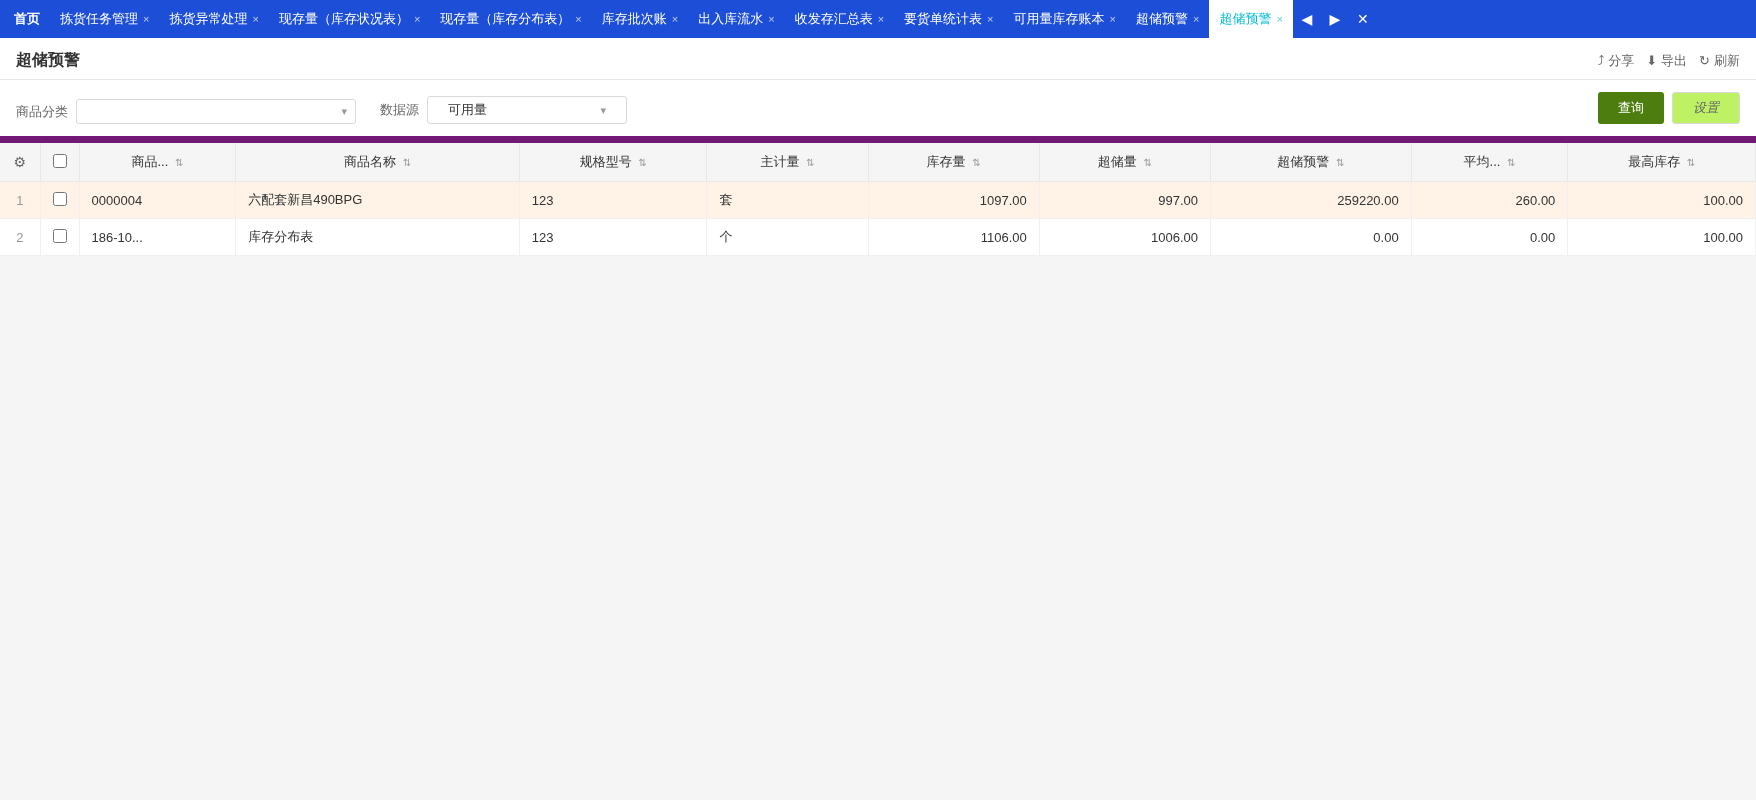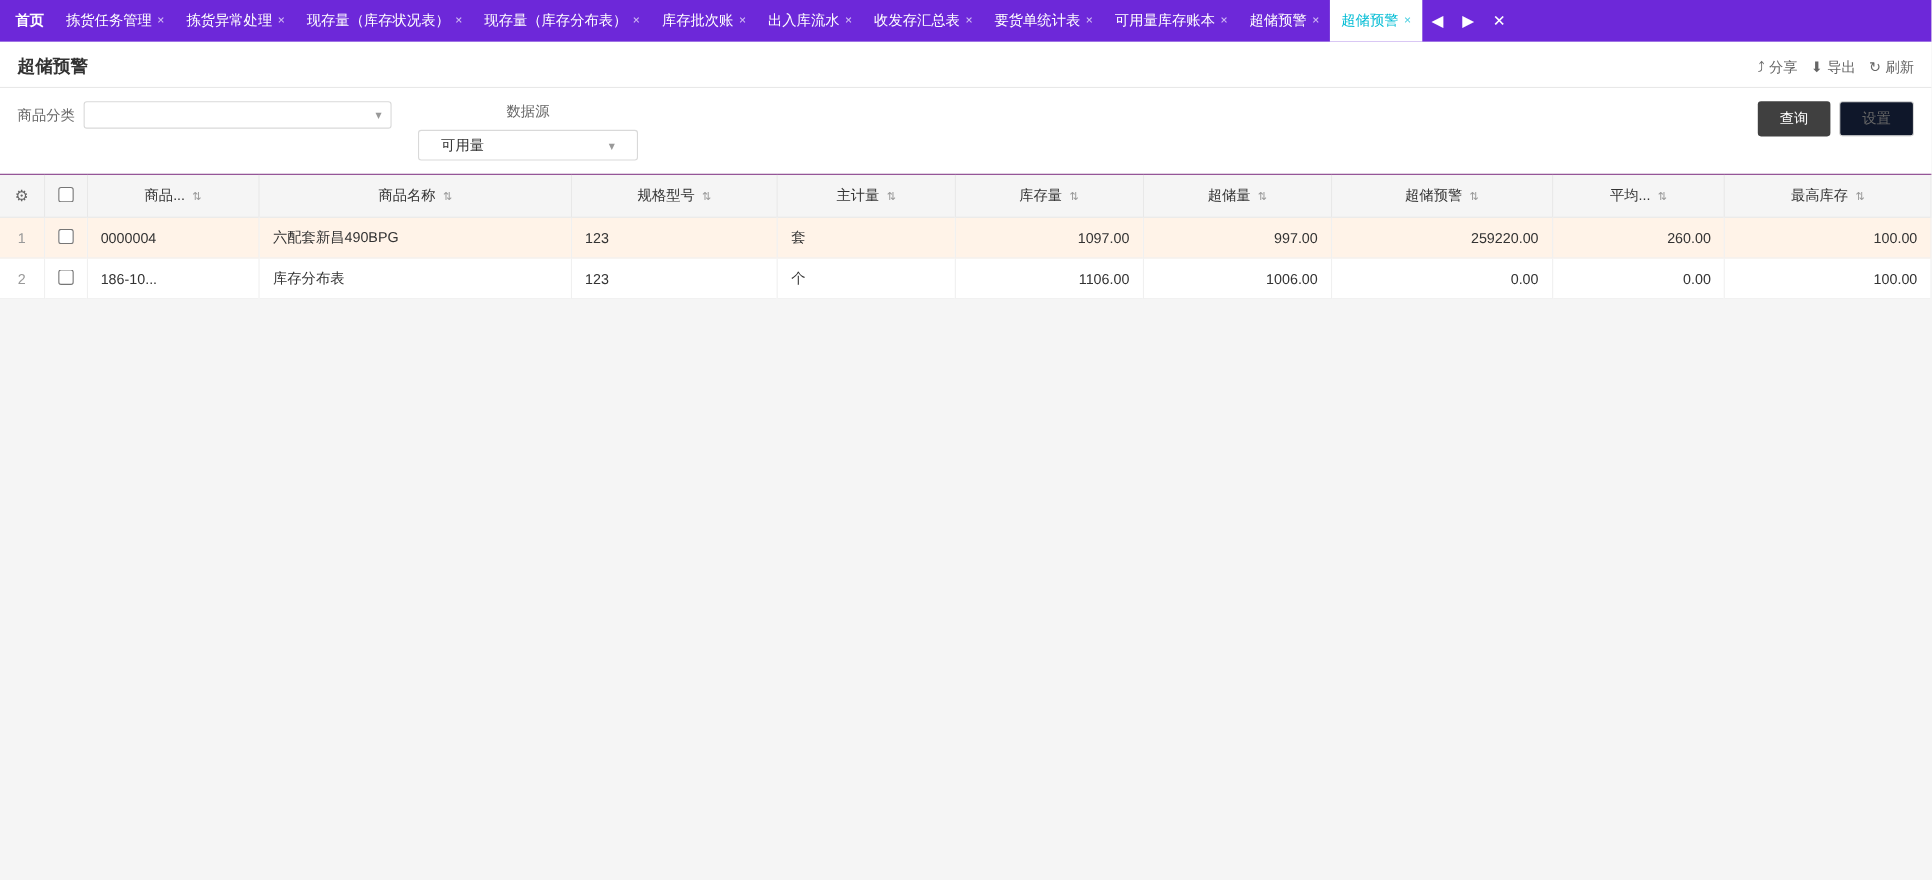--- a/index.html
+++ b/index.html
@@ -2,21 +2,21 @@
 <html><head>
   <meta charset="utf-8">
   <style>
     * { box-sizing: border-box; margin: 0; padding: 0; }
     body { font-family: "Microsoft YaHei", Arial, sans-serif; font-size: 13px; background: #f5f5f5; color: #333; }
 
     
     .nav-bar {
       display: flex;
       align-items: center;
-      background: #6d28d9;
+      background: #1d4ed8;
       height: 38px;
       padding: 0 4px;
       overflow: hidden;
       white-space: nowrap;
     }
     .nav-item {
       display: inline-flex;
       align-items: center;
       height: 38px;
       padding: 0 10px;
@@ -72,23 +72,23 @@
       color: #666;
       font-size: 13px;
       cursor: pointer;
     }
 
     
     .filter-area {
       background: #fff;
       padding: 12px 16px;
       display: flex;
-      align-items: flex-start;
+      align-items: flex-end;
       gap: 24px;
-      border-bottom: 1px solid #701a75;
+      border-bottom: 7px solid #701a75;
     }
     .filter-item {
       display: flex;
       align-items: center;
       gap: 8px;
     }
     .filter-label {
       color: #666;
       font-size: 13px;
       white-space: nowrap;
@@ -103,55 +103,55 @@
       background: #fff;
       cursor: pointer;
       justify-content: space-between;
     }
     .filter-select-text { color: #999; font-size: 13px; }
     .filter-select-arrow { color: #999; font-size: 11px; }
     .filter-datasource {
       display: flex;
       align-items: center;
       gap: 8px;
-      flex-direction: column;
     }
     .datasource-select {
       display: flex;
       align-items: center;
       border: 1px solid #d9d9d9;
       border-radius: 3px;
       padding: 4px 20px;
       min-width: 200px;
       background: #fff;
       cursor: pointer;
       justify-content: space-between;
     }
     .filter-actions {
       margin-left: auto;
       display: flex;
       gap: 8px;
     }
     .btn-query {
-      background: #404040;
+      background: #4d7c0f;
       color: #fff;
       border: none;
       border-radius: 3px;
       padding: 6px 20px;
       cursor: pointer;
       font-size: 13px;
     }
     .btn-settings {
-      background: #0f172a;
+      background: #bef264;
       color: #666;
       border: 1px solid #d9d9d9;
       border-radius: 3px;
       padding: 6px 20px;
       cursor: pointer;
       font-size: 13px;
+      font-style: italic;
     }
 
     
     .table-container {
       background: #fff;
       margin: 0;
       padding: 0;
     }
     table {
       width: 100%;

